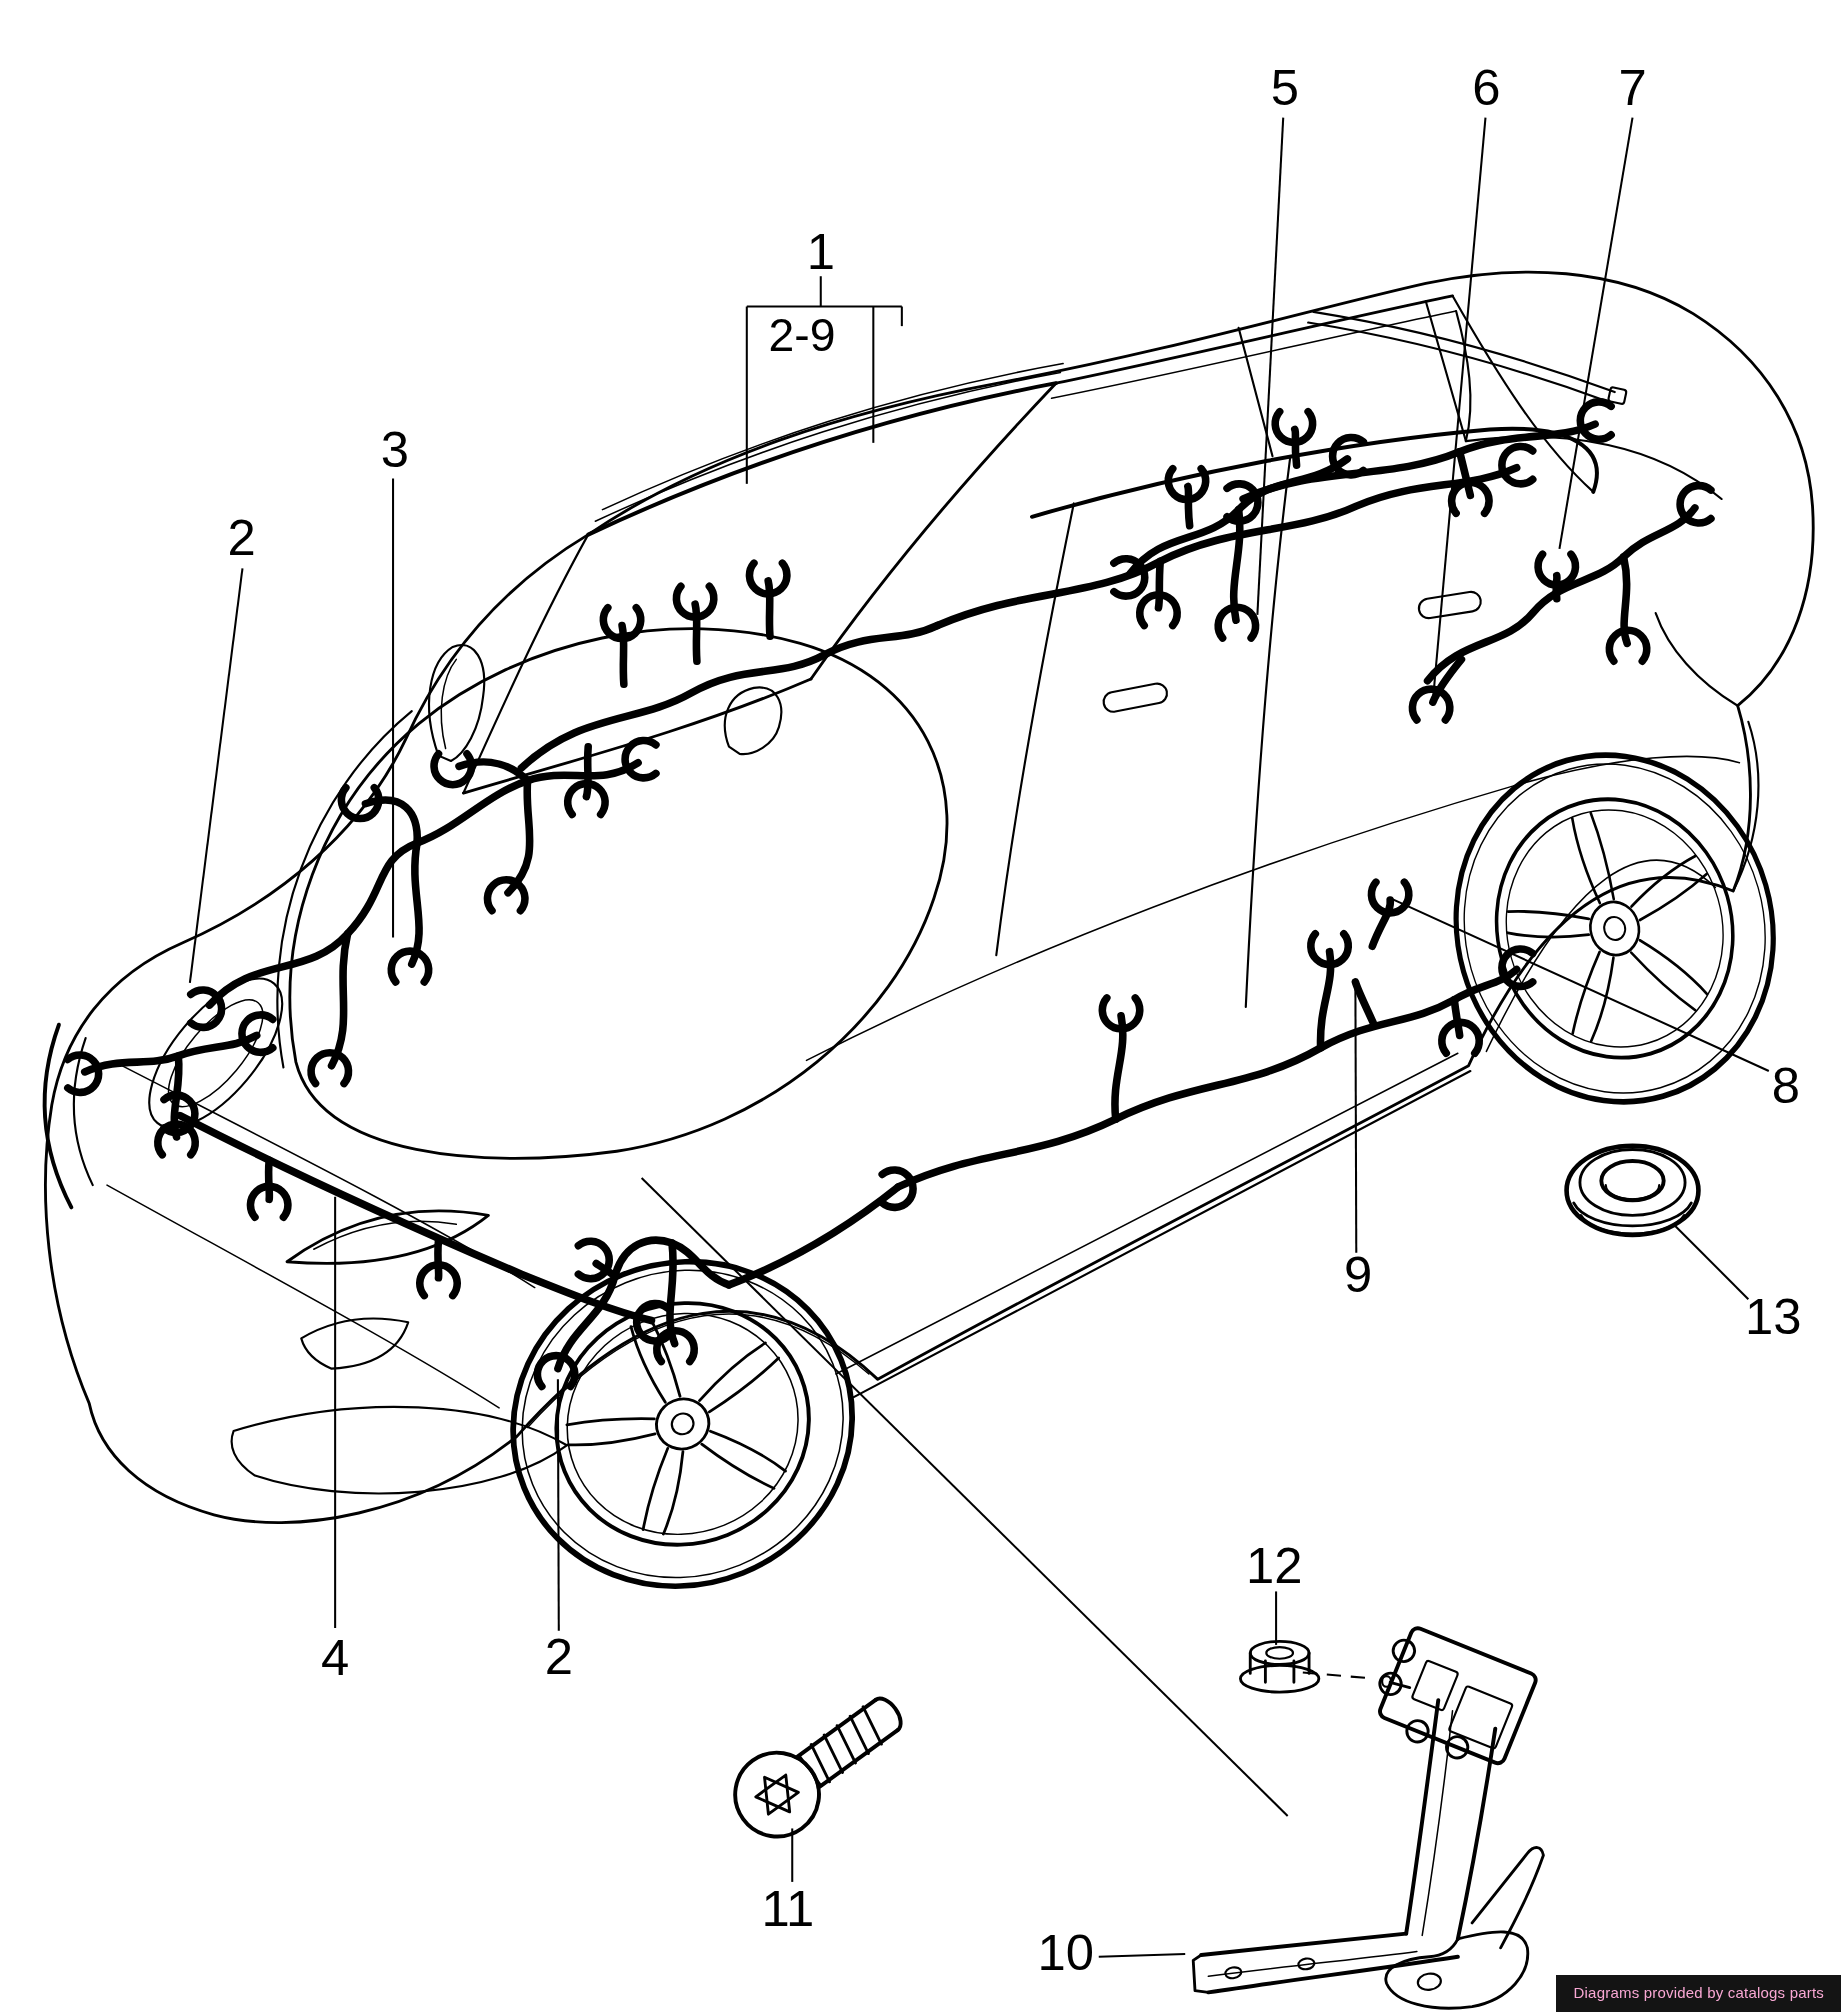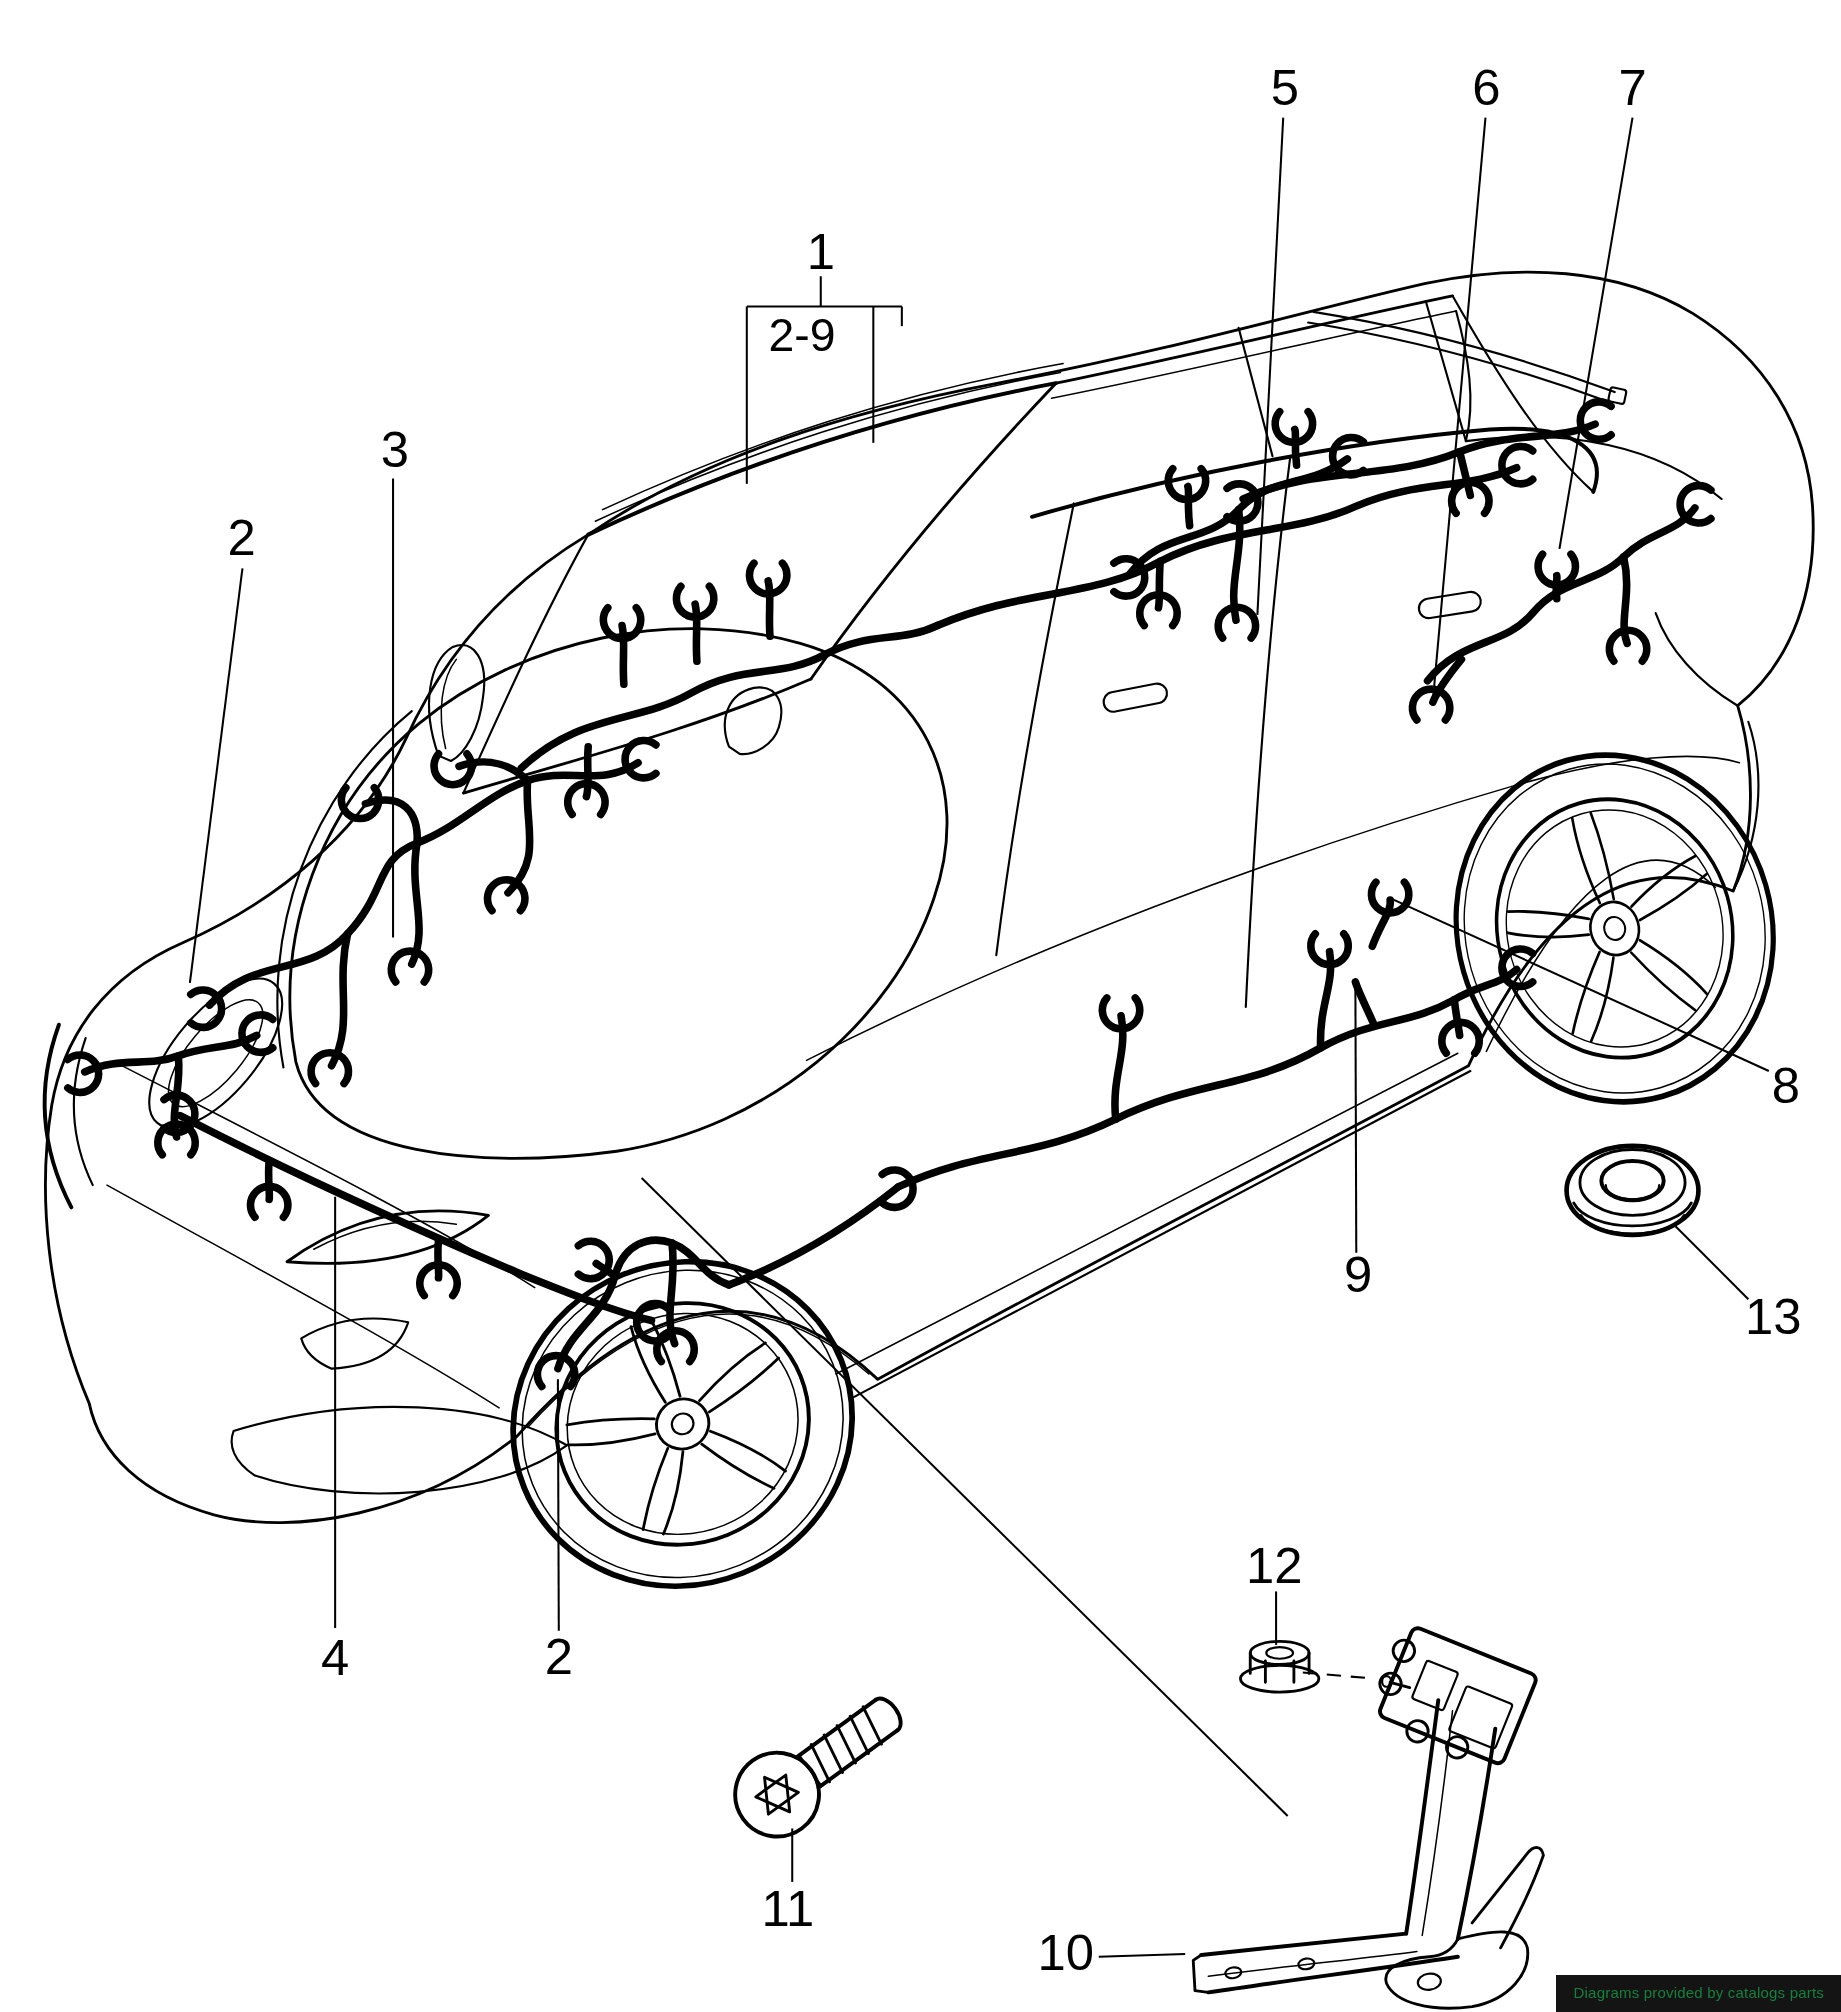--- a/index.html
+++ b/index.html
@@ -7,21 +7,21 @@
          font-family:"Liberation Sans",sans-serif;}
   svg{position:absolute;left:0;top:0;}
   .k{fill:none;stroke:#000;stroke-linecap:round;stroke-linejoin:round;}
   .w1{stroke-width:1.7}.w2{stroke-width:2.4}.w3{stroke-width:3.2}.w4{stroke-width:4.4}
   .w5{stroke-width:5.2}.w6{stroke-width:6.4}
   .hx{fill:none;stroke:#000;stroke-width:8.5;stroke-linecap:round;stroke-linejoin:round;}
   .ld{fill:none;stroke:#000;stroke-width:2.3;stroke-linecap:butt;}
   .dash{stroke-dasharray:16 11;}
   text.co{font-family:"Liberation Sans",sans-serif;font-size:57px;fill:#000;text-anchor:middle;}
   text.rg{font-size:52px;}
-  .badge{position:absolute;right:0;bottom:0;background:#141414;color:#15803d;
+  .badge{position:absolute;right:0;bottom:0;background:#141414;color:#f9a8d4;
          font-family:"Liberation Sans",sans-serif;font-size:15px;letter-spacing:0.2px;
          padding:9.8px 18px 10.7px 18px;}
 </style>
 </head>
 <body>
 
 <div id="stage">
 <svg width="1842" height="2012" viewBox="0 0 2067 2258">
 
   <defs>

